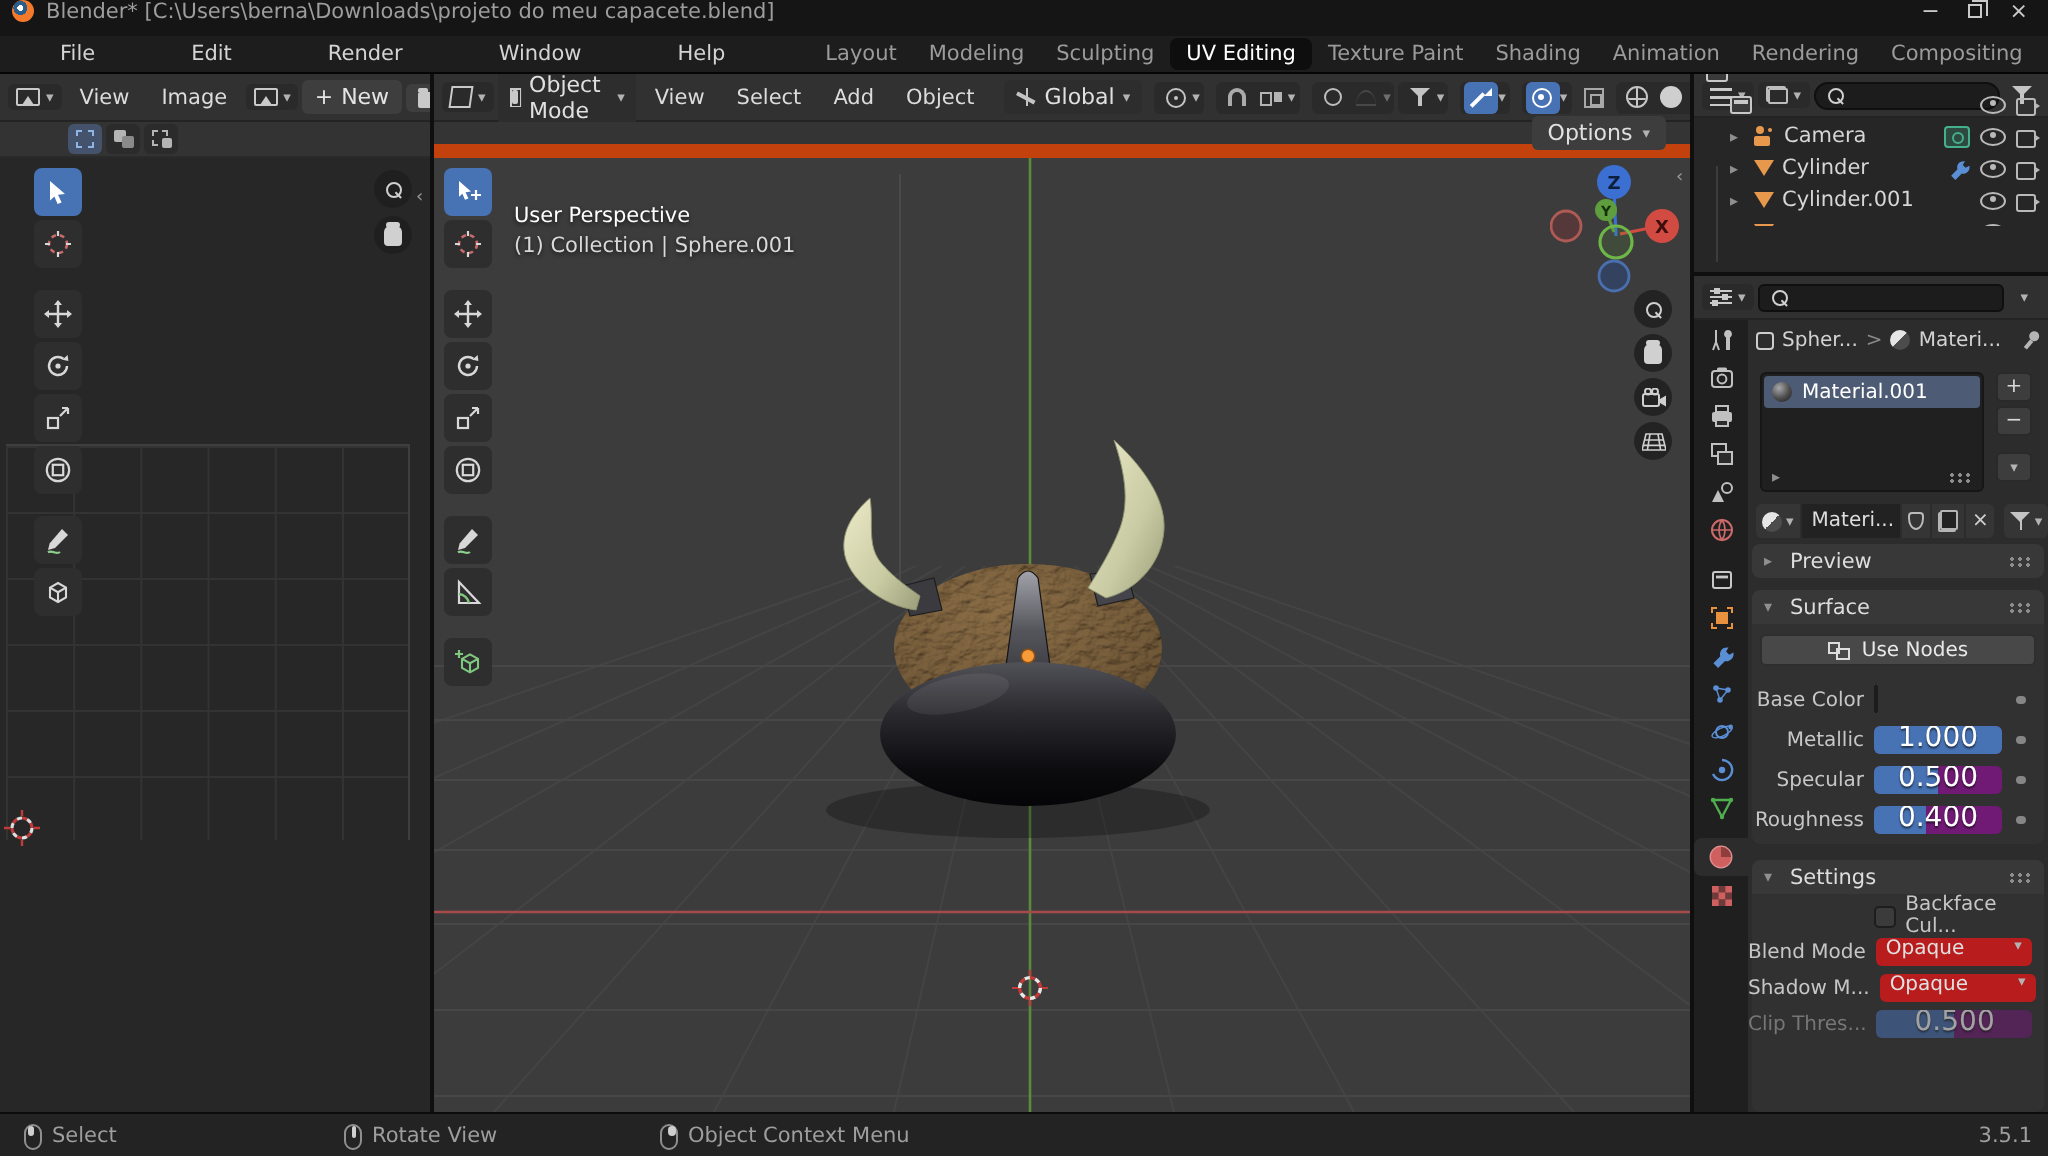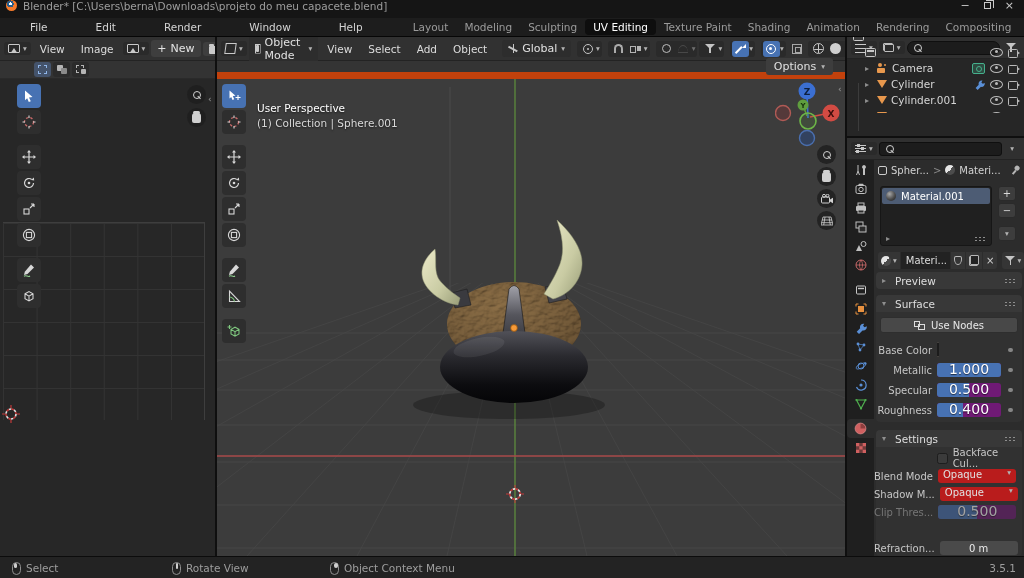--- a/index.html
+++ b/index.html
@@ -935,28 +935,20 @@
           </div>
           <div class="prow" style="top:344px">
             <span class="plab dim">Clip Thres...</span>
             <span class="pctl wide">
                 <span class="slider dis">
                   <span class="fill" style="width: 50%;"></span>
                   <span class="val">0.500</span>
                 </span>
               </span>
           </div>
-          <div class="prow" style="top:380px">
-            <span class="plab">Refraction...</span>
-            <span class="pctl wide">
-                <span class="field">
-                  <span>0 m</span>
-                </span>
-              </span>
-          </div>
         </div>
       </div>
     </div>
   </div>
 
   <div class="statusbar">
     <div class="sbitem" style="left:12px">
       <span class="ms l"></span>
       <span>Select</span>
     </div>

